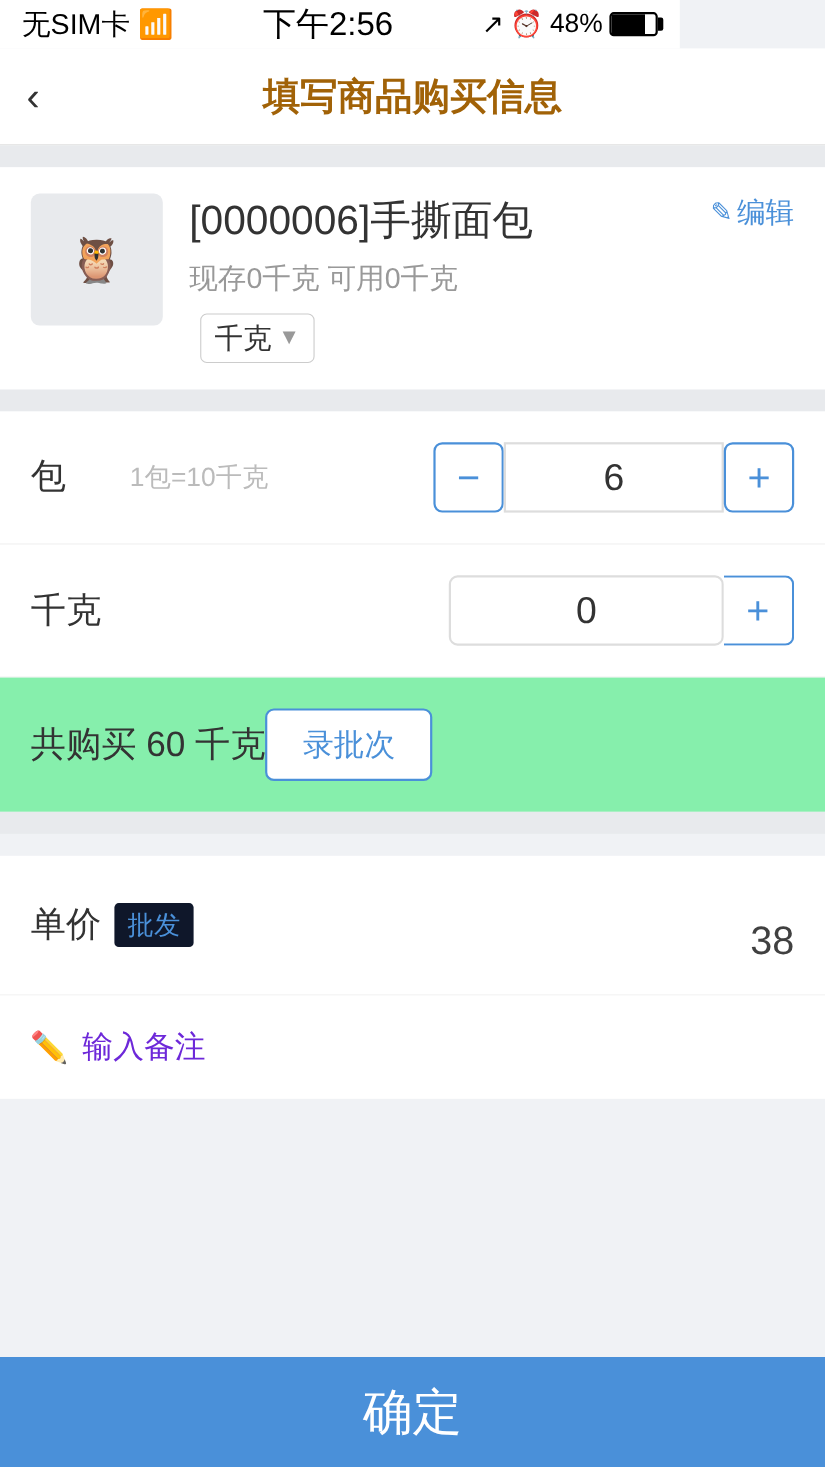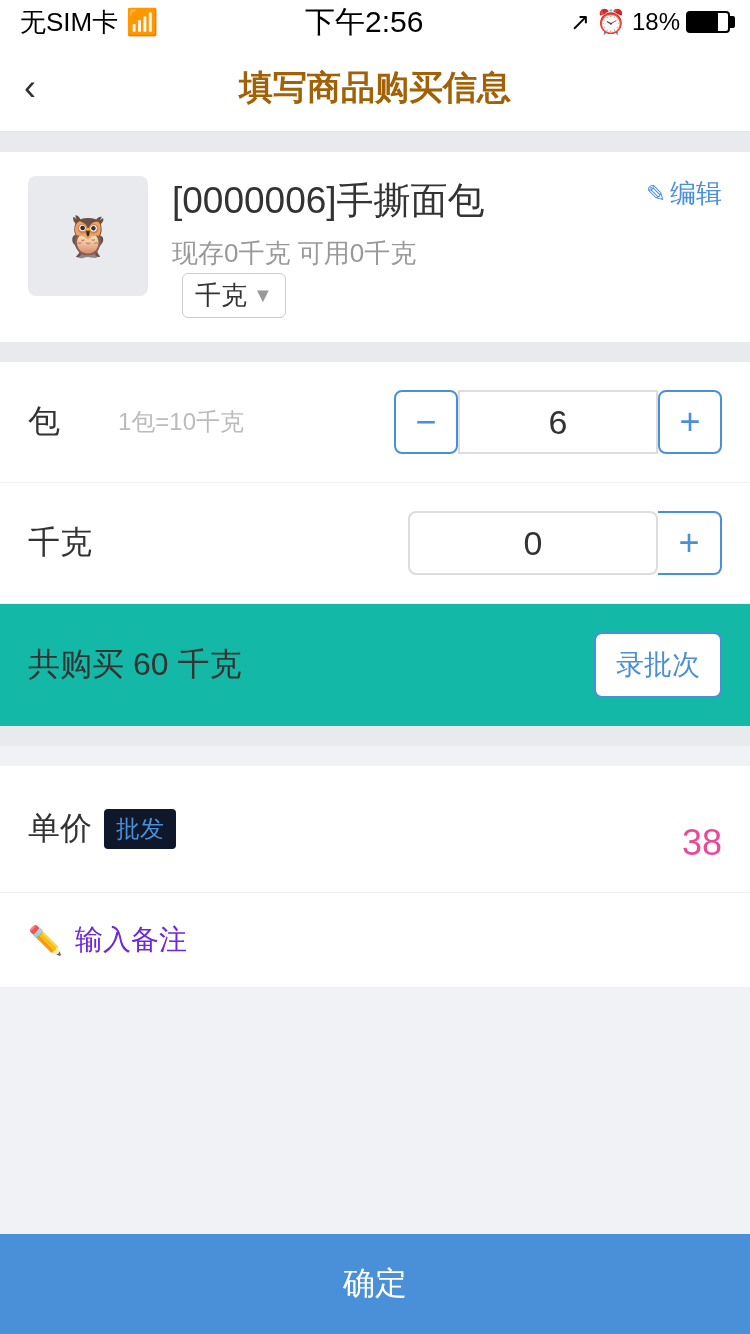--- a/index.html
+++ b/index.html
@@ -8,21 +8,21 @@
       width: 750px;
       min-height: 1334px;
       font-family: -apple-system, "PingFang SC", "Helvetica Neue", sans-serif;
       background: #f0f2f5;
       position: relative;
       overflow-x: hidden;
     }
 
     
     .status-bar {
-      width: 750px;
+      width: 618px;
       height: 44px;
       background: #fff;
       display: flex;
       align-items: center;
       justify-content: space-between;
       padding: 0 20px;
       font-size: 26px;
       color: #000;
     }
     .status-left { display: flex; align-items: center; gap: 8px; font-size: 26px; }
@@ -108,21 +108,21 @@
     }
     .product-name {
       font-size: 37px;
       color: #333;
       font-weight: 500;
       margin-bottom: 10px;
     }
     .product-stock {
       font-size: 26px;
       color: #999;
-      margin-bottom: 2px;
+      margin-bottom: 14px;
     }
     .product-unit-row {
       display: flex;
       align-items: center;
       font-size: 26px;
       color: #555;
     }
     .unit-select {
       display: inline-flex;
       align-items: center;
@@ -216,34 +216,33 @@
       border-radius: 8px;
       text-align: center;
       font-size: 34px;
       color: #333;
       background: #fff;
       outline: none;
     }
 
     
     .total-row {
-      background: #14b8a6;
-      display: flex;
-      align-items: center;
-      justify-content: space-between;
+      background: #86efac;
+      display: flex;
+      align-items: center;
       padding: 28px 28px;
     }
     .total-text {
       font-size: 32px;
       color: #333;
     }
     .batch-btn {
       border: 2px solid #4a90d9;
       border-radius: 8px;
-      padding: 12px 20px;
+      padding: 12px 32px;
       font-size: 28px;
       color: #4a90d9;
       background: #fff;
       cursor: pointer;
     }
 
     
     .price-section {
       background: #fff;
       margin-top: 20px;
@@ -274,21 +273,21 @@
       font-size: 26px;
       color: #e8832a;
       display: flex;
       align-items: center;
       gap: 4px;
       cursor: pointer;
     }
     .price-value {
       margin-left: auto;
       font-size: 36px;
-      color: #ec4899;
+      color: #404040;
       font-weight: 500;
       margin-top: 28px;
     }
 
     
     .amount-section {
       background: #fff;
       padding: 28px 28px;
     }
     .amount-row {
@@ -324,41 +323,41 @@
     .confirm-btn {
       position: fixed;
       bottom: 0;
       left: 0;
       width: 750px;
       height: 100px;
       background: #4a90d9;
       display: flex;
       align-items: center;
       justify-content: center;
-      font-size: 32px;
+      font-size: 45px;
       color: #fff;
       font-weight: 500;
       cursor: pointer;
       border: none;
       z-index: 100;
     }
   </style>
 </head>
 <body>
 
 <div class="status-bar">
   <div class="status-left">
     <span>无SIM卡</span>
     <span>📶</span>
   </div>
   <div class="status-center">下午2:56</div>
   <div class="status-right">
     <span>↗</span>
     <span>⏰</span>
-    <span>18%</span>
+    <span>48%</span>
     <div class="battery-icon"></div>
   </div>
 </div>
 
 <div class="nav-bar">
   <div class="nav-back">‹</div>
   <div class="nav-title">填写商品购买信息</div>
 </div>
 
 <div class="divider"></div>

